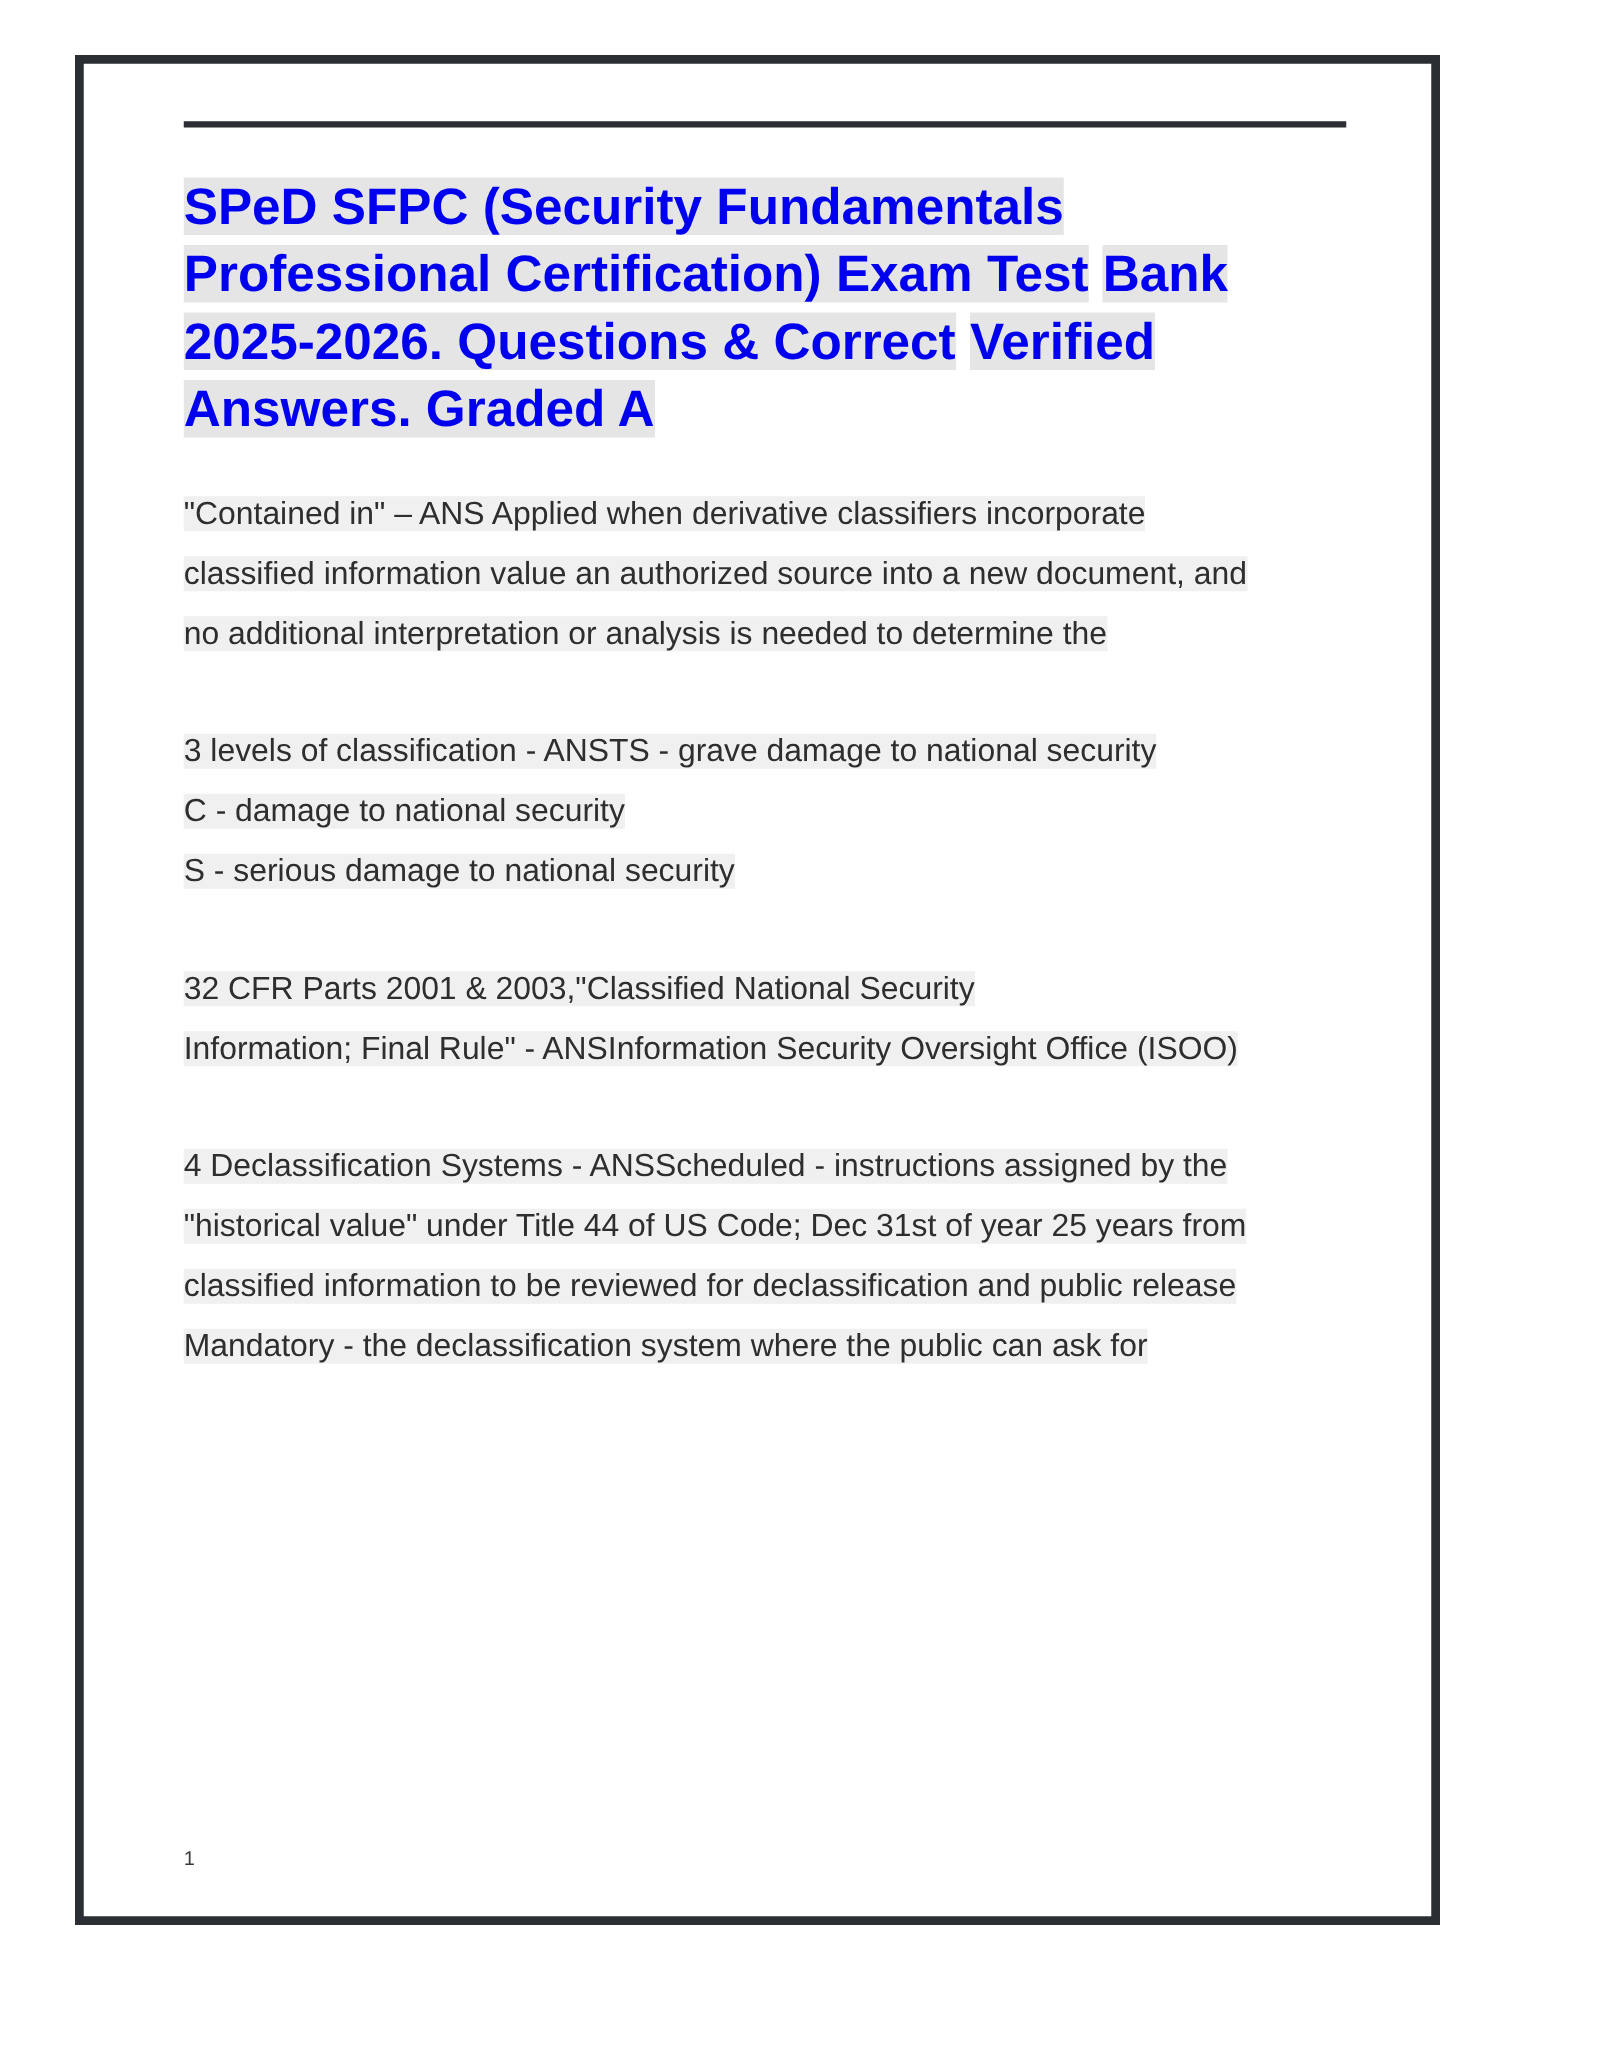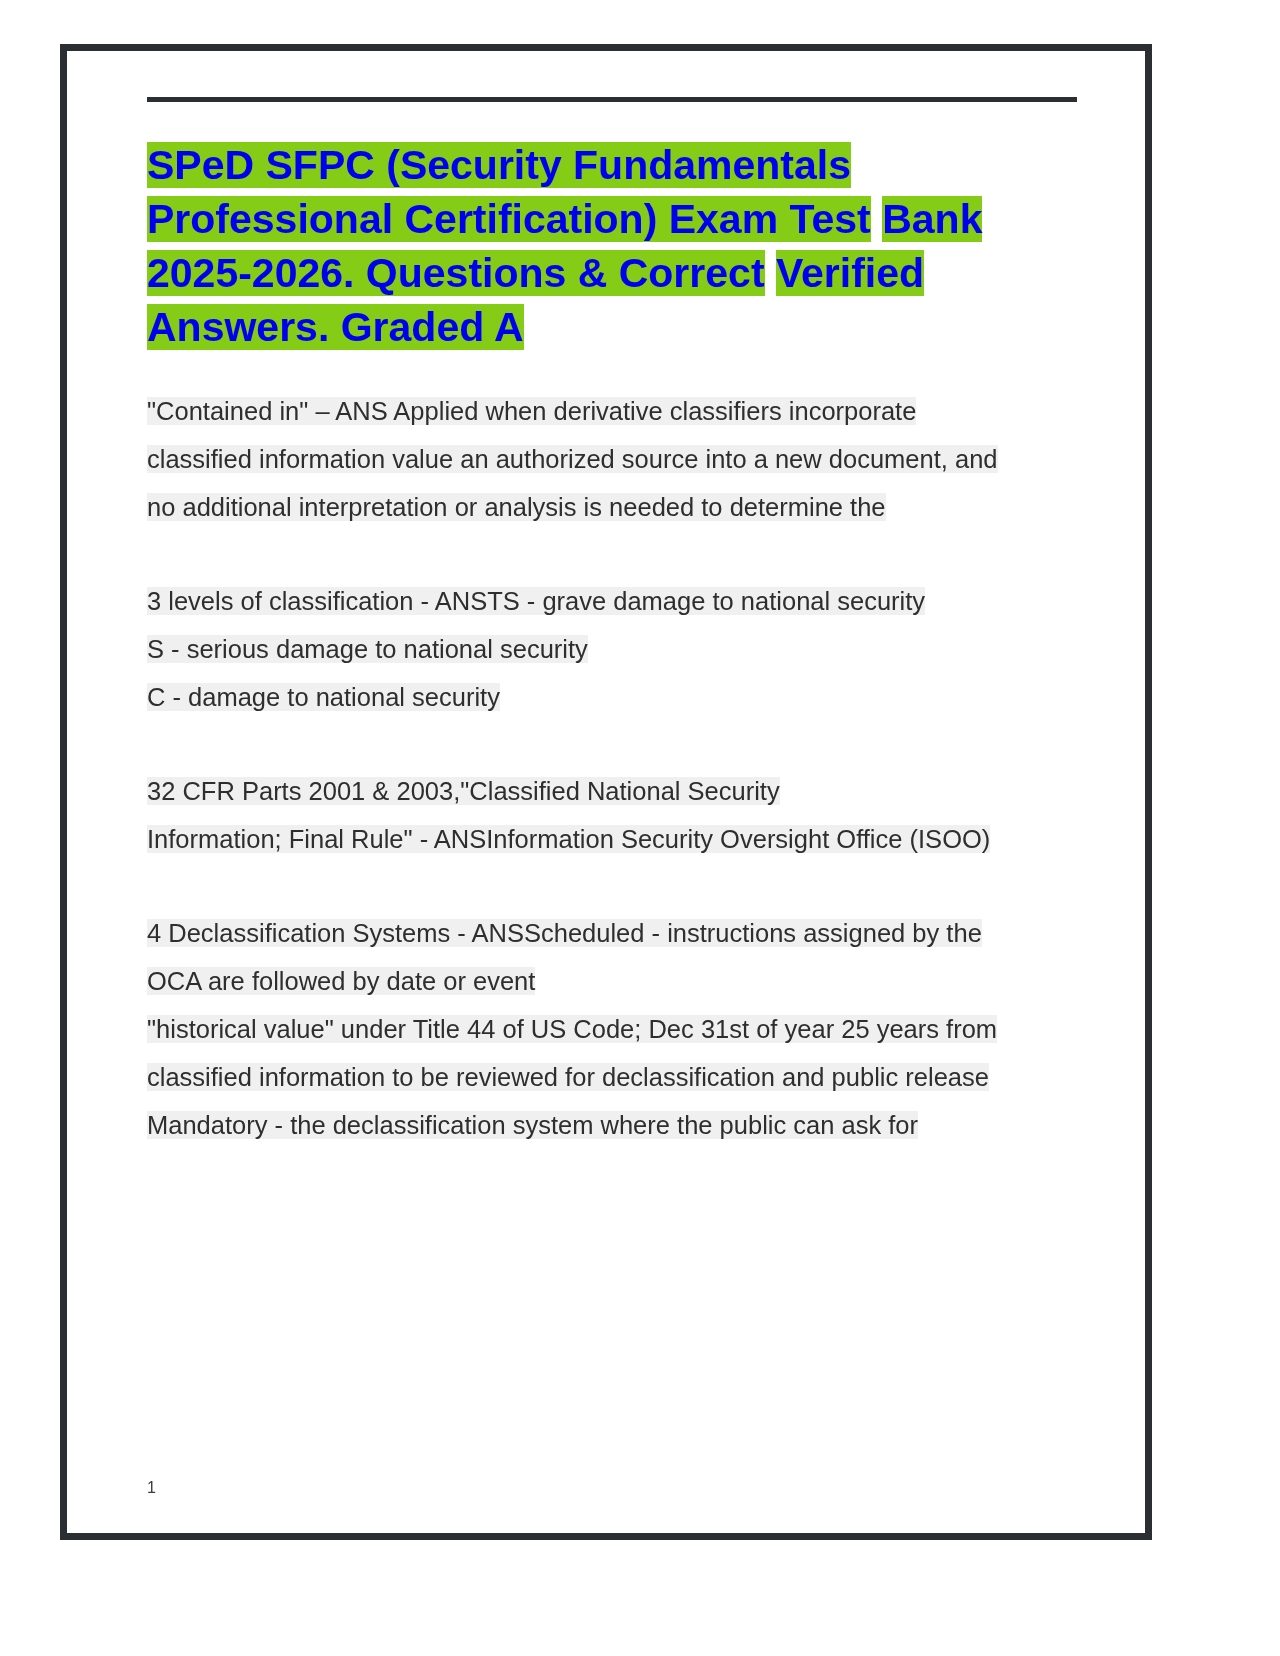--- a/index.html
+++ b/index.html
@@ -45,21 +45,21 @@
 
   .doc-title {
     font-size: 41px;
     line-height: 1.32;
     font-weight: bold;
     color: #0000ee;
     margin: 0 0 34px 0;
     max-width: 860px;
   }
   .doc-title span.hl {
-    background: #84cc16;
+    background: #e5e5e5;
     box-decoration-break: clone;
     text-align: right;
     -webkit-box-decoration-break: clone;
   }
 
   .body-block {
     font-size: 25.5px;
     line-height: 1.88;
     color: #2e2e2e;
     max-width: 945px;
@@ -106,36 +106,35 @@
       <p>
         <span class="line"><span class="txt">"Contained in" – ANS Applied when derivative classifiers incorporate</span></span>
         <span class="line"><span class="txt">classified information value an authorized source into a new document, and</span></span>
         <span class="line"><span class="txt">no additional interpretation or analysis is needed to determine the</span></span>
       </p>
 
       <span class="blank"></span>
 
       <p>
         <span class="line"><span class="txt">3 levels of classification - ANSTS - grave damage to national security</span></span>
+        <span class="line"><span class="txt">C - damage to national security</span></span>
         <span class="line"><span class="txt">S - serious damage to national security</span></span>
-        <span class="line"><span class="txt">C - damage to national security</span></span>
       </p>
 
       <span class="blank"></span>
 
       <p>
         <span class="line"><span class="txt">32 CFR Parts 2001 &amp; 2003,"Classified National Security</span></span>
         <span class="line"><span class="txt">Information; Final Rule" - ANSInformation Security Oversight Office (ISOO)</span></span>
       </p>
 
       <span class="blank"></span>
 
       <p>
         <span class="line"><span class="txt">4 Declassification Systems - ANSScheduled - instructions assigned by the</span></span>
-        <span class="line"><span class="txt">OCA are followed by date or event</span></span>
         <span class="line"><span class="txt">"historical value" under Title 44 of US Code; Dec 31st of year 25 years from</span></span>
         <span class="line"><span class="txt">classified information to be reviewed for declassification and public release</span></span>
         <span class="line"><span class="txt">Mandatory - the declassification system where the public can ask for</span></span>
       </p>
 
     </div>
   </div>
 
   <div class="page-number">1</div>
 </div>

